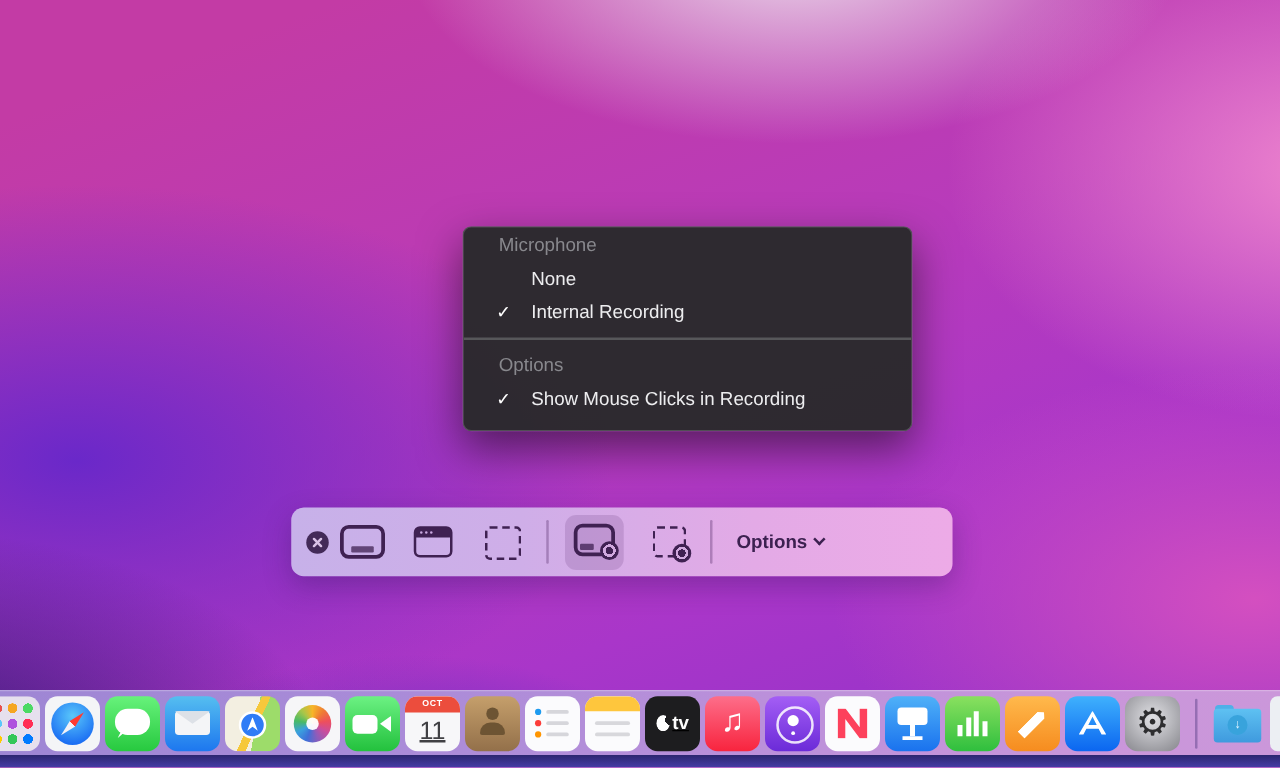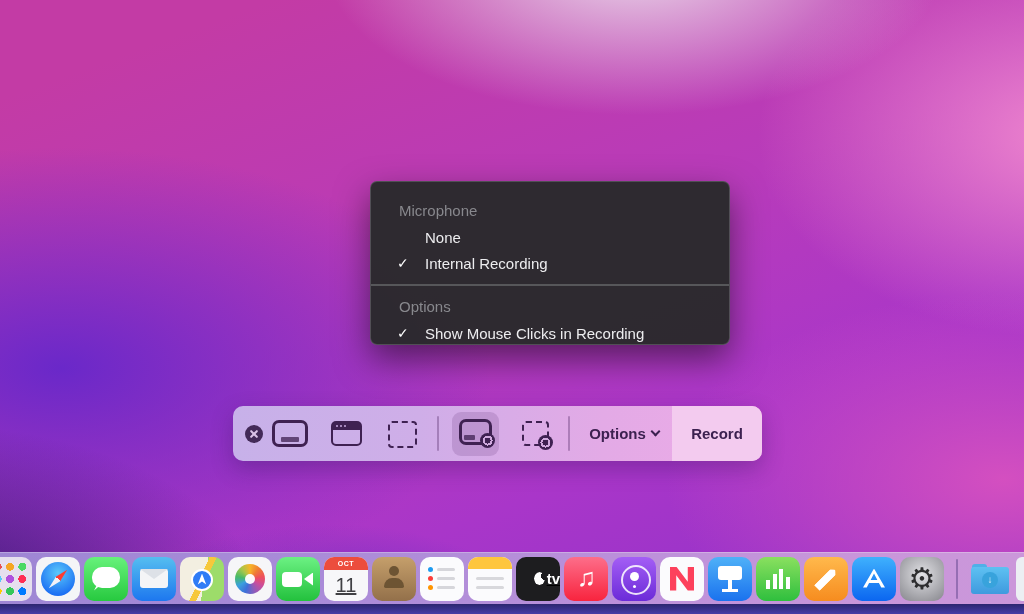--- a/index.html
+++ b/index.html
@@ -48,21 +48,21 @@
   .vol-wave { position:absolute; left:35px; top:162px; width:8px; height:15px;
     border-right:2px solid #c6c6c9; border-radius:50%; }
   .vol-track { position:absolute; left:58px; top:167px; width:384px; height:5px;
     border-radius:3px; background:linear-gradient(90deg,#b2b2b5 0 47%,#545457 47%); }
   .vol-knob { position:absolute; left:226px; top:159px; width:21px; height:21px;
     border-radius:50%; background:#cfcfd2; box-shadow:0 1px 2px rgba(0,0,0,.4); }
 
   
   .menu { position:absolute; left:370px; top:181px; width:360px; height:164px;
     background:rgba(41,41,43,.97); border-radius:7px; border:1px solid rgba(125,125,130,.45);
-    box-shadow:0 14px 34px rgba(0,0,0,.5); padding-top:16px; z-index:4; }
+    box-shadow:0 14px 34px rgba(0,0,0,.5); padding-top:2px; z-index:4; }
   .m-header { height:26px; line-height:26px; padding-left:28px; color:#88888d; font-size:15px; }
   .m-item { height:26px; display:flex; align-items:center; padding-left:26px;
     color:#ededef; font-size:15px; }
   .m-check { width:28px; font-size:14px; color:#ffffff; }
   .m-divider { height:2px; background:#57575a; margin:8px 0; }
 
   
   .sstoolbar { position:absolute; left:233px; top:406px; width:529px; height:55px;
     border-radius:10px; z-index:2;
     background:linear-gradient(90deg,#c7b1e9 0%,#cfaee8 35%,#e3aae6 70%,#edabe7 100%);
@@ -166,21 +166,21 @@
     border-radius:10px 10px 2px 2px; background:#6d5433; }
   .ap-reminders { background:#fbfbfd; }
   .ap-reminders::before { content:""; position:absolute; left:8px; top:10px; width:5px; height:5px;
     border-radius:50%; background:#1d9bf0; box-shadow:0 9px 0 #fc3d39, 0 18px 0 #ff9500; }
   .ap-reminders::after { content:""; position:absolute; left:17px; top:11px; width:18px; height:3px;
     border-radius:2px; background:#d6d6db; box-shadow:0 9px 0 #d6d6db, 0 18px 0 #d6d6db; }
   .ap-notes { background:#fbfbfd; overflow:hidden; }
   .ap-notes::before { content:""; position:absolute; left:0; top:0; right:0; height:12px; background:#fec63d; }
   .ap-notes::after { content:""; position:absolute; left:8px; top:20px; width:28px; height:3px;
     border-radius:2px; background:#d8d8dc; box-shadow:0 9px 0 #d8d8dc; }
-  .ap-appletv { background:#1d1d1f; display:flex; align-items:center; justify-content:flex-end;text-decoration:underline; }
+  .ap-appletv { background:#1d1d1f; display:flex; align-items:center; justify-content:center;text-decoration:underline; }
   .ap-appletv::before { content:""; width:11px; height:13px; background:#fff; margin-right:2px;
     border-radius:50% 50% 48% 48%;
     -webkit-mask:radial-gradient(circle 4px at 100% 30%, transparent 4px, #000 0); 
     mask:radial-gradient(circle 4px at 100% 30%, transparent 4px, #000 0); }
   .tv-label { color:#fff; font-size:15px; font-weight:700; }
   .ap-music { background:linear-gradient(180deg,#fd6e8a,#f8243e); display:flex; align-items:center; justify-content:center; }
   .music-note { color:#fff; font-size:25px; line-height:1; margin-top:-3px; }
   .ap-podcasts { background:linear-gradient(180deg,#a45ef5,#6b2bd8); }
   .ap-podcasts::before { content:""; position:absolute; left:9px; top:8px; width:26px; height:26px;
     border:2.5px solid rgba(255,255,255,.85); border-radius:50%; }
@@ -257,23 +257,20 @@
       <div class="rec-dot"></div>
     </div>
     <div class="tbi tbi-recportion">
       <div class="rec-dot"></div>
     </div>
     <div class="tb-div tb-div2"></div>
     <div class="tb-options">
       <span>Options</span>
       <span class="tb-chev"></span>
     </div>
-    <div class="tb-record">
-      <span>Record</span>
-    </div>
   </div>
 
   <div class="dock">
     <div class="app ap-launchpad"></div>
     <div class="app ap-safari"></div>
     <div class="app ap-messages"></div>
     <div class="app ap-mail"></div>
     <div class="app ap-maps"></div>
     <div class="app ap-photos"></div>
     <div class="app ap-facetime"></div>

